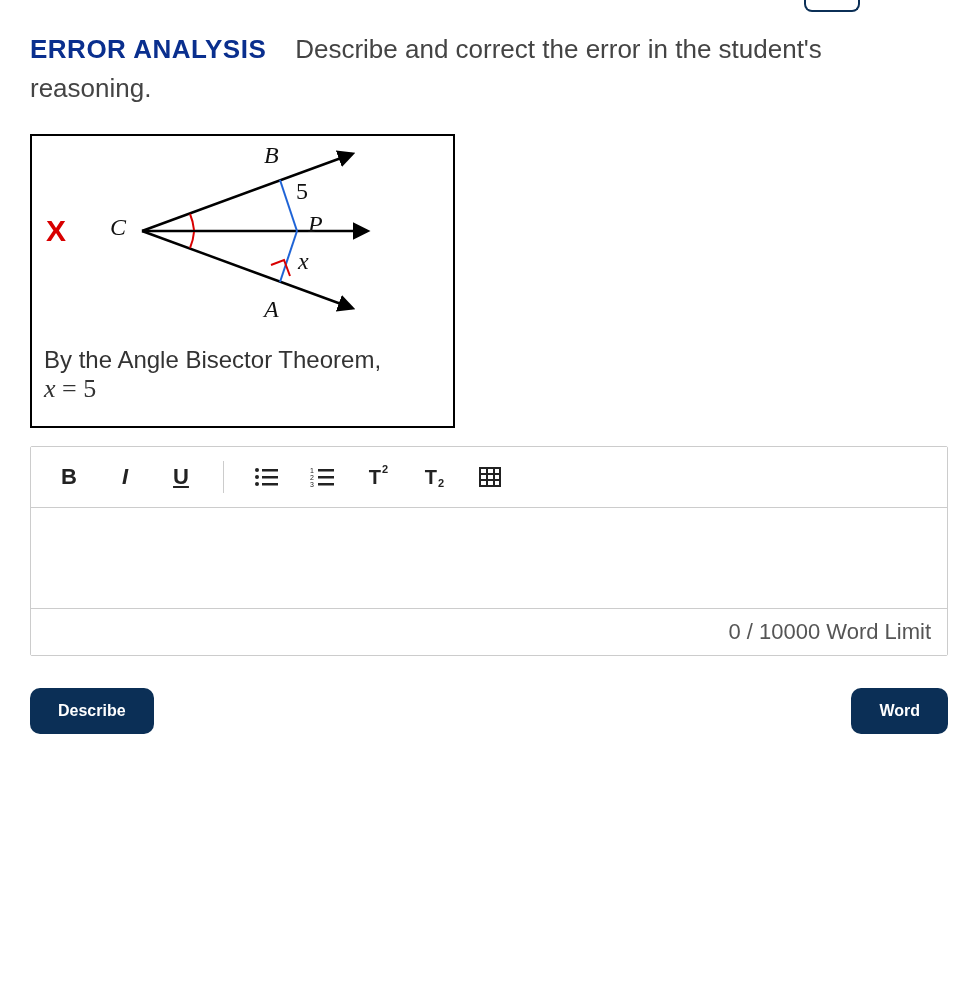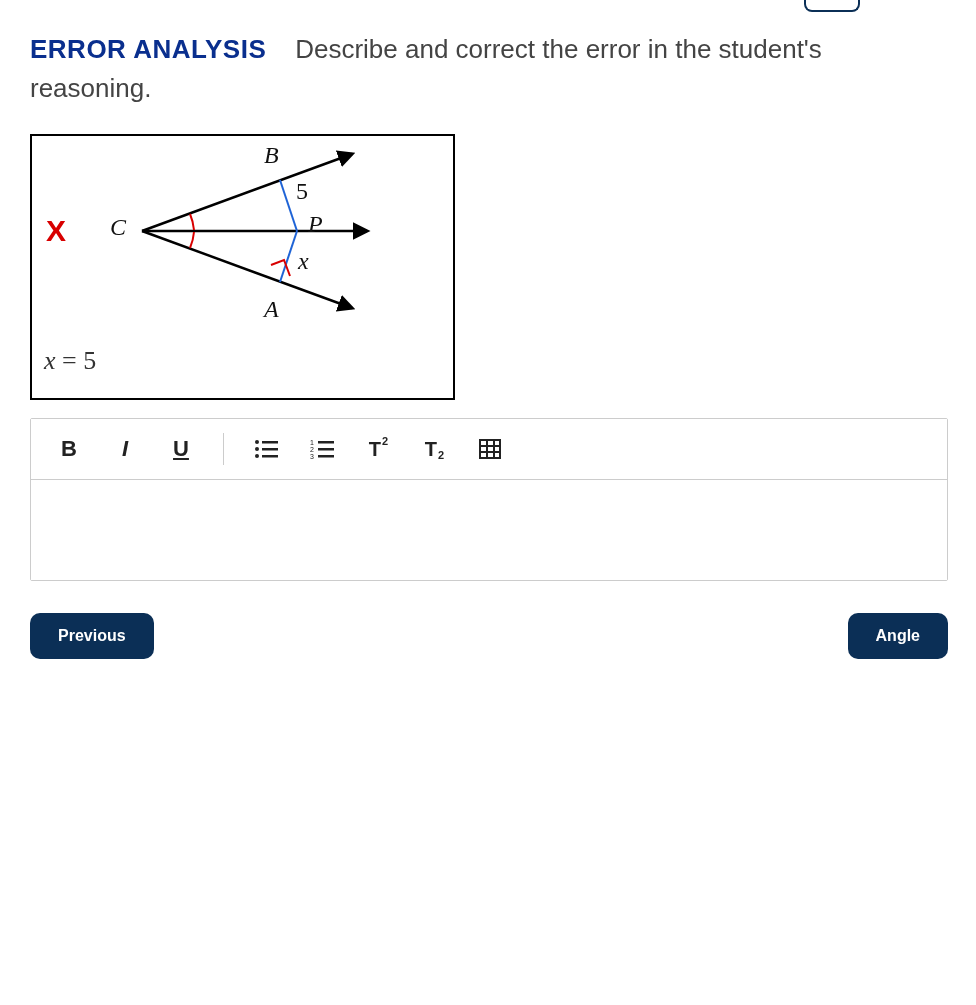--- a/index.html
+++ b/index.html
@@ -186,20 +186,21 @@
 
     <span class="diagram-label" style="left:232px; top:6px;">B</span>
     <span class="diagram-label" style="left:78px;  top:78px;">C</span>
     <span class="diagram-label" style="left:276px; top:75px; font-style:italic;">P</span>
     <span class="diagram-label" style="left:232px; top:160px;">A</span>
     <span class="diagram-label" style="left:264px; top:42px; font-style:normal;">5</span>
     <span class="diagram-label" style="left:266px; top:112px;">x</span>
   </div>
 
   <div class="figure-caption">
+    <div>By the Angle Bisector Theorem,</div>
     <div class="math-eq">
       <span class="x">x</span><span> = </span><span>5</span>
     </div>
   </div>
 </div>
 
 <div class="editor">
   <div class="toolbar">
     <div class="tb-btn bold">
         <span>B</span>
@@ -249,18 +250,21 @@
             <rect x="1" y="1" width="20" height="18"></rect>
             <line x1="1" y1="7" x2="21" y2="7"></line>
             <line x1="1" y1="13" x2="21" y2="13"></line>
             <line x1="8" y1="1" x2="8" y2="19"></line>
             <line x1="15" y1="1" x2="15" y2="19"></line>
           </g>
         </svg>
     </div>
   </div>
   <div class="editor-body" contenteditable="true" style=""></div>
+  <div class="editor-footer">
+    <span>0</span><span> / </span><span>10000 Word Limit</span>
+  </div>
 </div>
 
 <div class="nav-row">
-  <button class="nav-btn">Previous</button>
-  <button class="nav-btn">Angle</button>
+  <button class="nav-btn">Describe</button>
+  <button class="nav-btn">Word</button>
 </div>
 
 </body></html>

